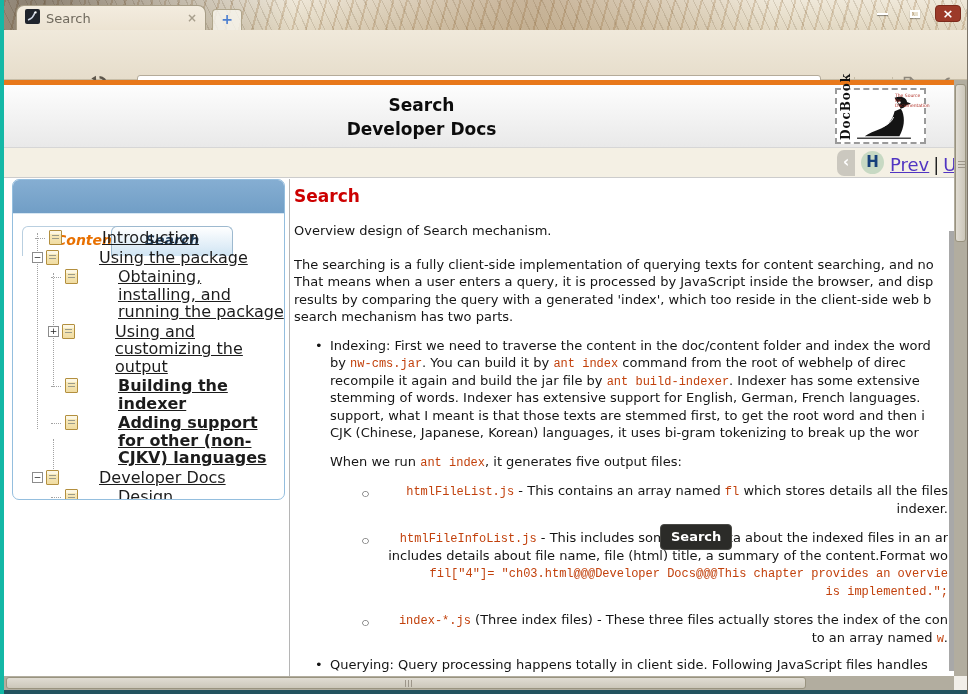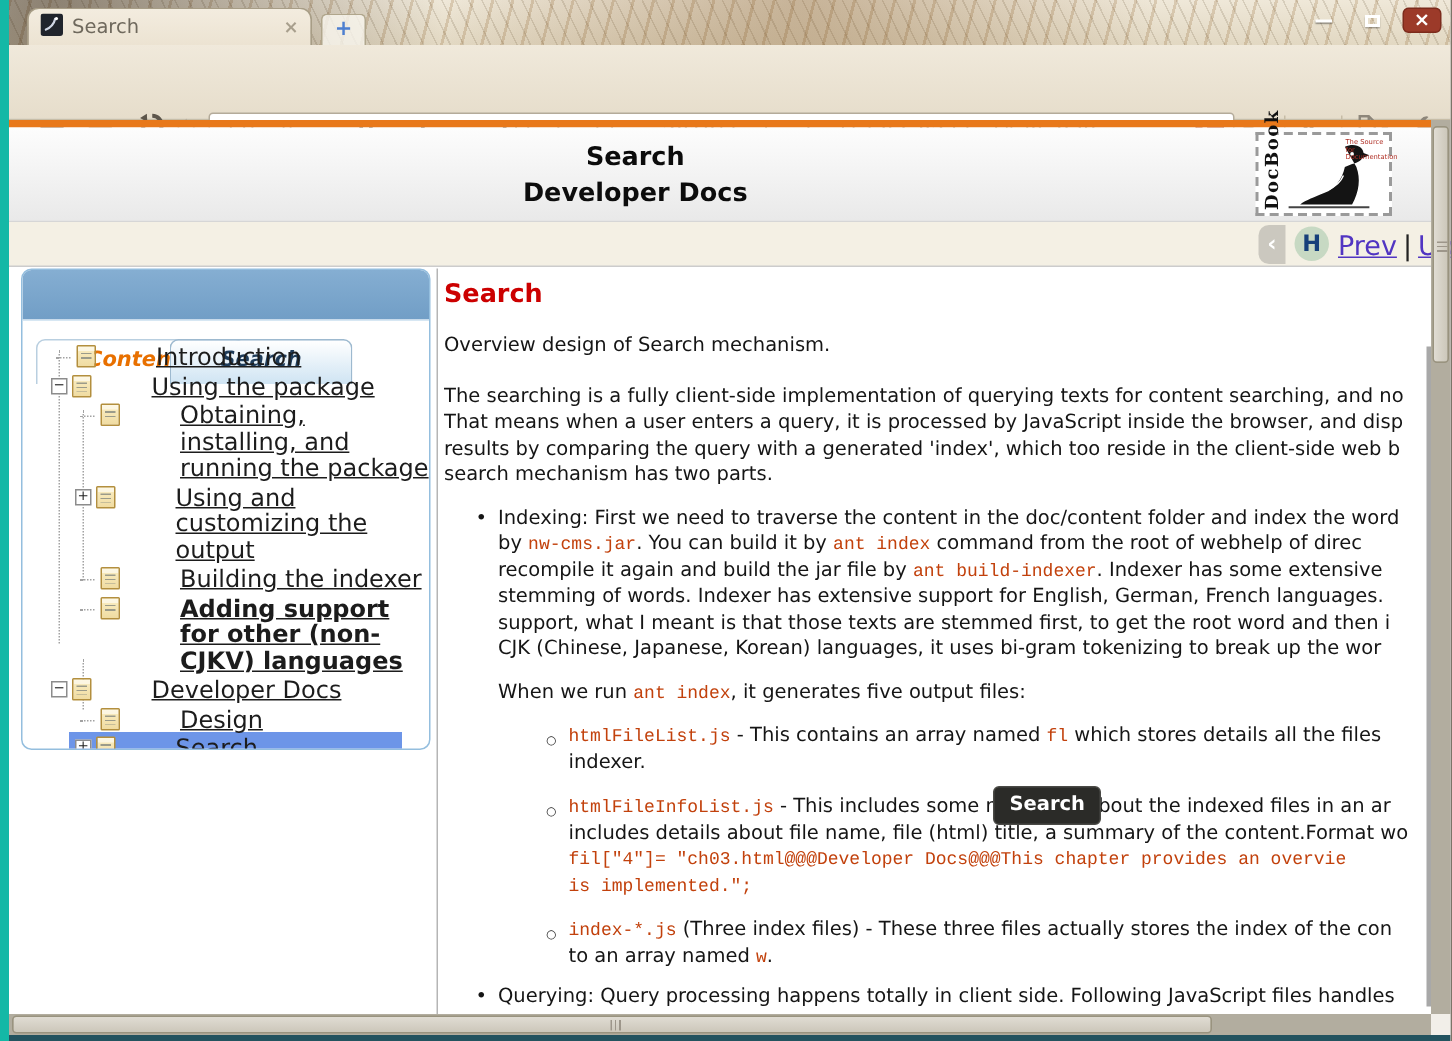--- a/index.html
+++ b/index.html
@@ -1,19 +1,19 @@
 <!DOCTYPE html>
 <html><head>
 <meta charset="utf-8">
 <style>
   html,body{margin:0;padding:0;background:#555;}
   *{box-sizing:border-box;}
   .window{position:relative;width:968px;height:694px;overflow:hidden;
     font-family:"DejaVu Sans","Liberation Sans",sans-serif;
-    border-left:6px solid #14b8a6;border-right:1px solid #7c7468;background:#fff;}
+    border-left:4px solid #14b8a6;border-right:1px solid #7c7468;background:#fff;}
   
   .titlebar{position:absolute;left:0;top:0;width:100%;height:30px;
     background:
       radial-gradient(circle at 3% -20%, rgba(40,25,10,.50), rgba(40,25,10,0) 28%),
       radial-gradient(circle at 55% -40%, rgba(120,75,25,.35), rgba(120,75,25,0) 45%),
       repeating-linear-gradient(104deg, rgba(140,95,40,.22) 0 2px, rgba(0,0,0,0) 2px 13px),
       repeating-linear-gradient(64deg, rgba(90,70,40,.16) 0 1px, rgba(0,0,0,0) 1px 8px),
       linear-gradient(#efe8d9,#e2d8c2);}
   .tab{position:absolute;left:12px;top:5px;width:190px;height:25px;border-radius:8px 8px 0 0;
     background:linear-gradient(#f3ecdf,#ece3d2);border:1px solid #a79d86;border-bottom:none;
@@ -94,21 +94,21 @@
     padding-top:2px;position:relative;z-index:1;margin-left:37px;}
   .sel-bg{position:absolute;top:0;bottom:0;background:#6d95e8;z-index:0;}
   
   .content{position:absolute;left:285px;top:179px;width:670px;height:497px;background:#fff;
     border-left:1px solid #b5b5b5;border-right:1px solid #cfcfcf;}
   .article{position:absolute;left:4px;top:4px;right:10px;bottom:0;overflow:hidden;color:#151515;}
   .b{position:relative;font-size:13px;line-height:17.5px;}
   .b-h1{font-size:17px;font-weight:bold;color:#cc0000;line-height:20px;margin:3px 0 14px;}
   .b-p{margin:16px 0 11px;}
   .b-li1,.b-pind{margin:0 0 11px;padding-left:36px;}
-  .b-li2{margin:12px 0 10px;padding-left:83px;}
+  .b-li2{margin:12px 0 10px;padding-left:83px;text-align:right;}
   .b-li1::before{content:"\2022";position:absolute;left:21px;top:0;font-size:13px;}
   .b-li2::before{content:"\25CB";position:absolute;left:68px;top:3px;font-size:8px;}
   .cl{white-space:nowrap;height:17.5px;}
   .code{font-family:Liberation Mono, monospace;font-size:12px;color:#c2410c;white-space:pre;}
   .cscroll{position:absolute;right:2px;top:0;bottom:2px;width:7px;background:#fff;}
   .cthumb{position:absolute;left:0;width:7px;top:52px;height:440px;background:#a8a8a8;}
   
   .tooltip{position:absolute;left:656px;top:524px;height:26px;padding:0 10px;background:#2b2b28;
     border:1px solid #4a4a46;border-radius:4px;color:#fff;font-size:13px;font-weight:600;line-height:24px;}
   
@@ -244,21 +244,21 @@
         </div>
         <div class="trow" style="padding-left: 35px;">
           <div class="expander">+</div>
           <div class="ticon"></div>
           <div class="tlabel" style="max-width: 206px;">Using and customizing the output</div>
         </div>
         <div class="trow" style="padding-left: 35px;">
           <div class="stub" style="left: 38px;"></div>
           <div class="tspacer"></div>
           <div class="ticon"></div>
-          <div class="tlabel" style="max-width: 206px;">Building the indexer</div>
+          <div class="tlabel" style="max-width: 206px; font-weight: bold;">Building the indexer</div>
         </div>
         <div class="trow" style="padding-left: 35px; font-weight: bold;">
           <div class="stub" style="left: 38px;"></div>
           <div class="tspacer"></div>
           <div class="ticon"></div>
           <div class="tlabel" style="max-width: 206px;">Adding support for other (non-CJKV) languages</div>
         </div>
         <div class="trow" style="padding-left: 19px;">
           <div class="expander">−</div>
           <div class="ticon"></div>

